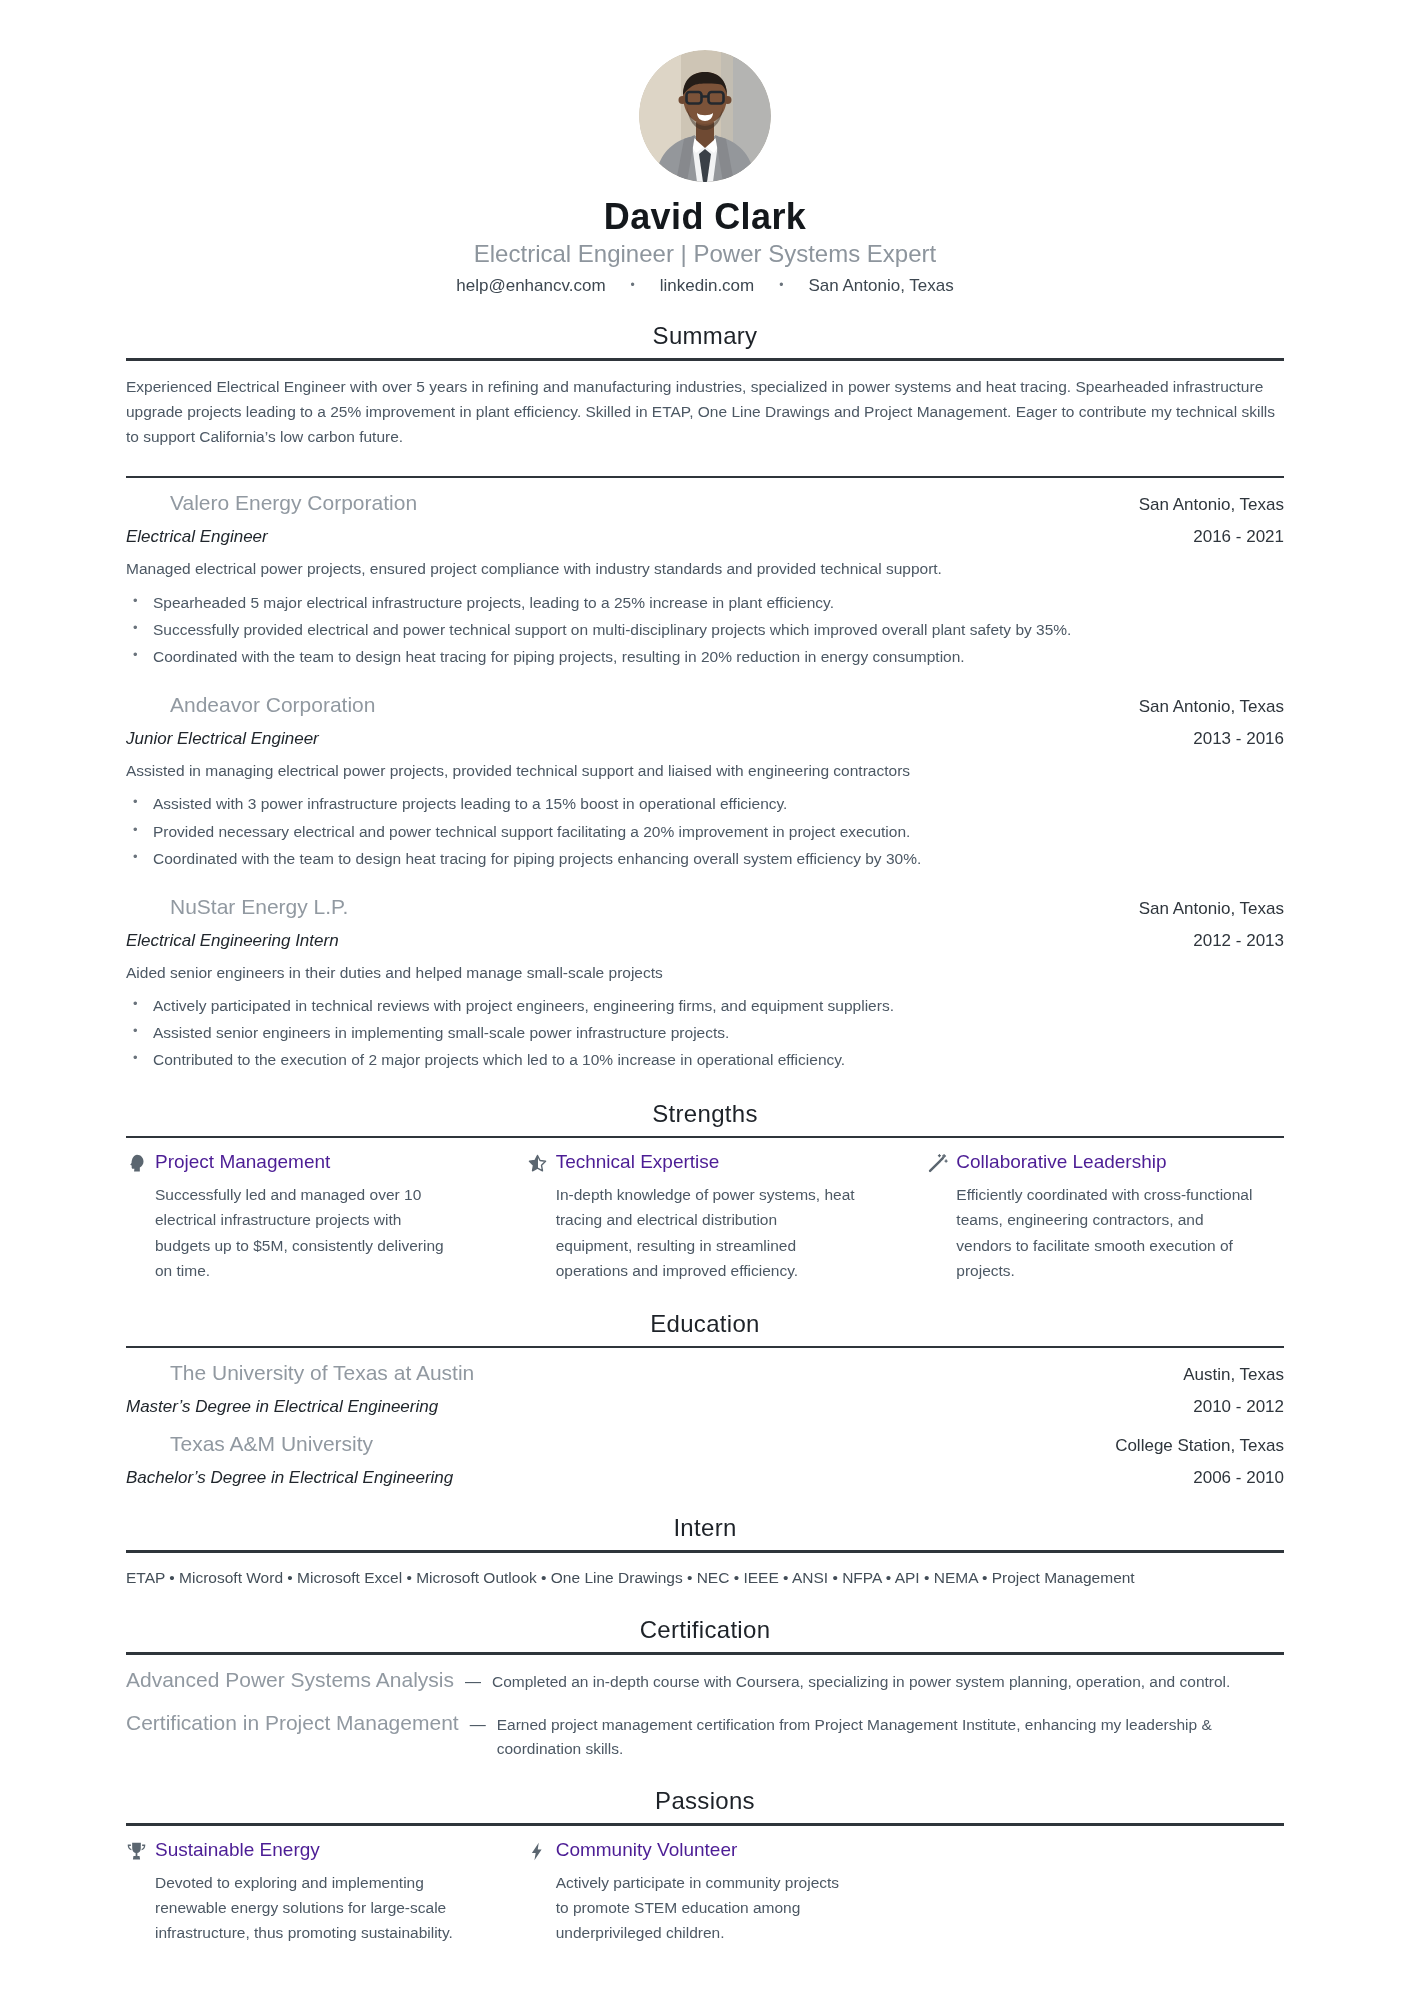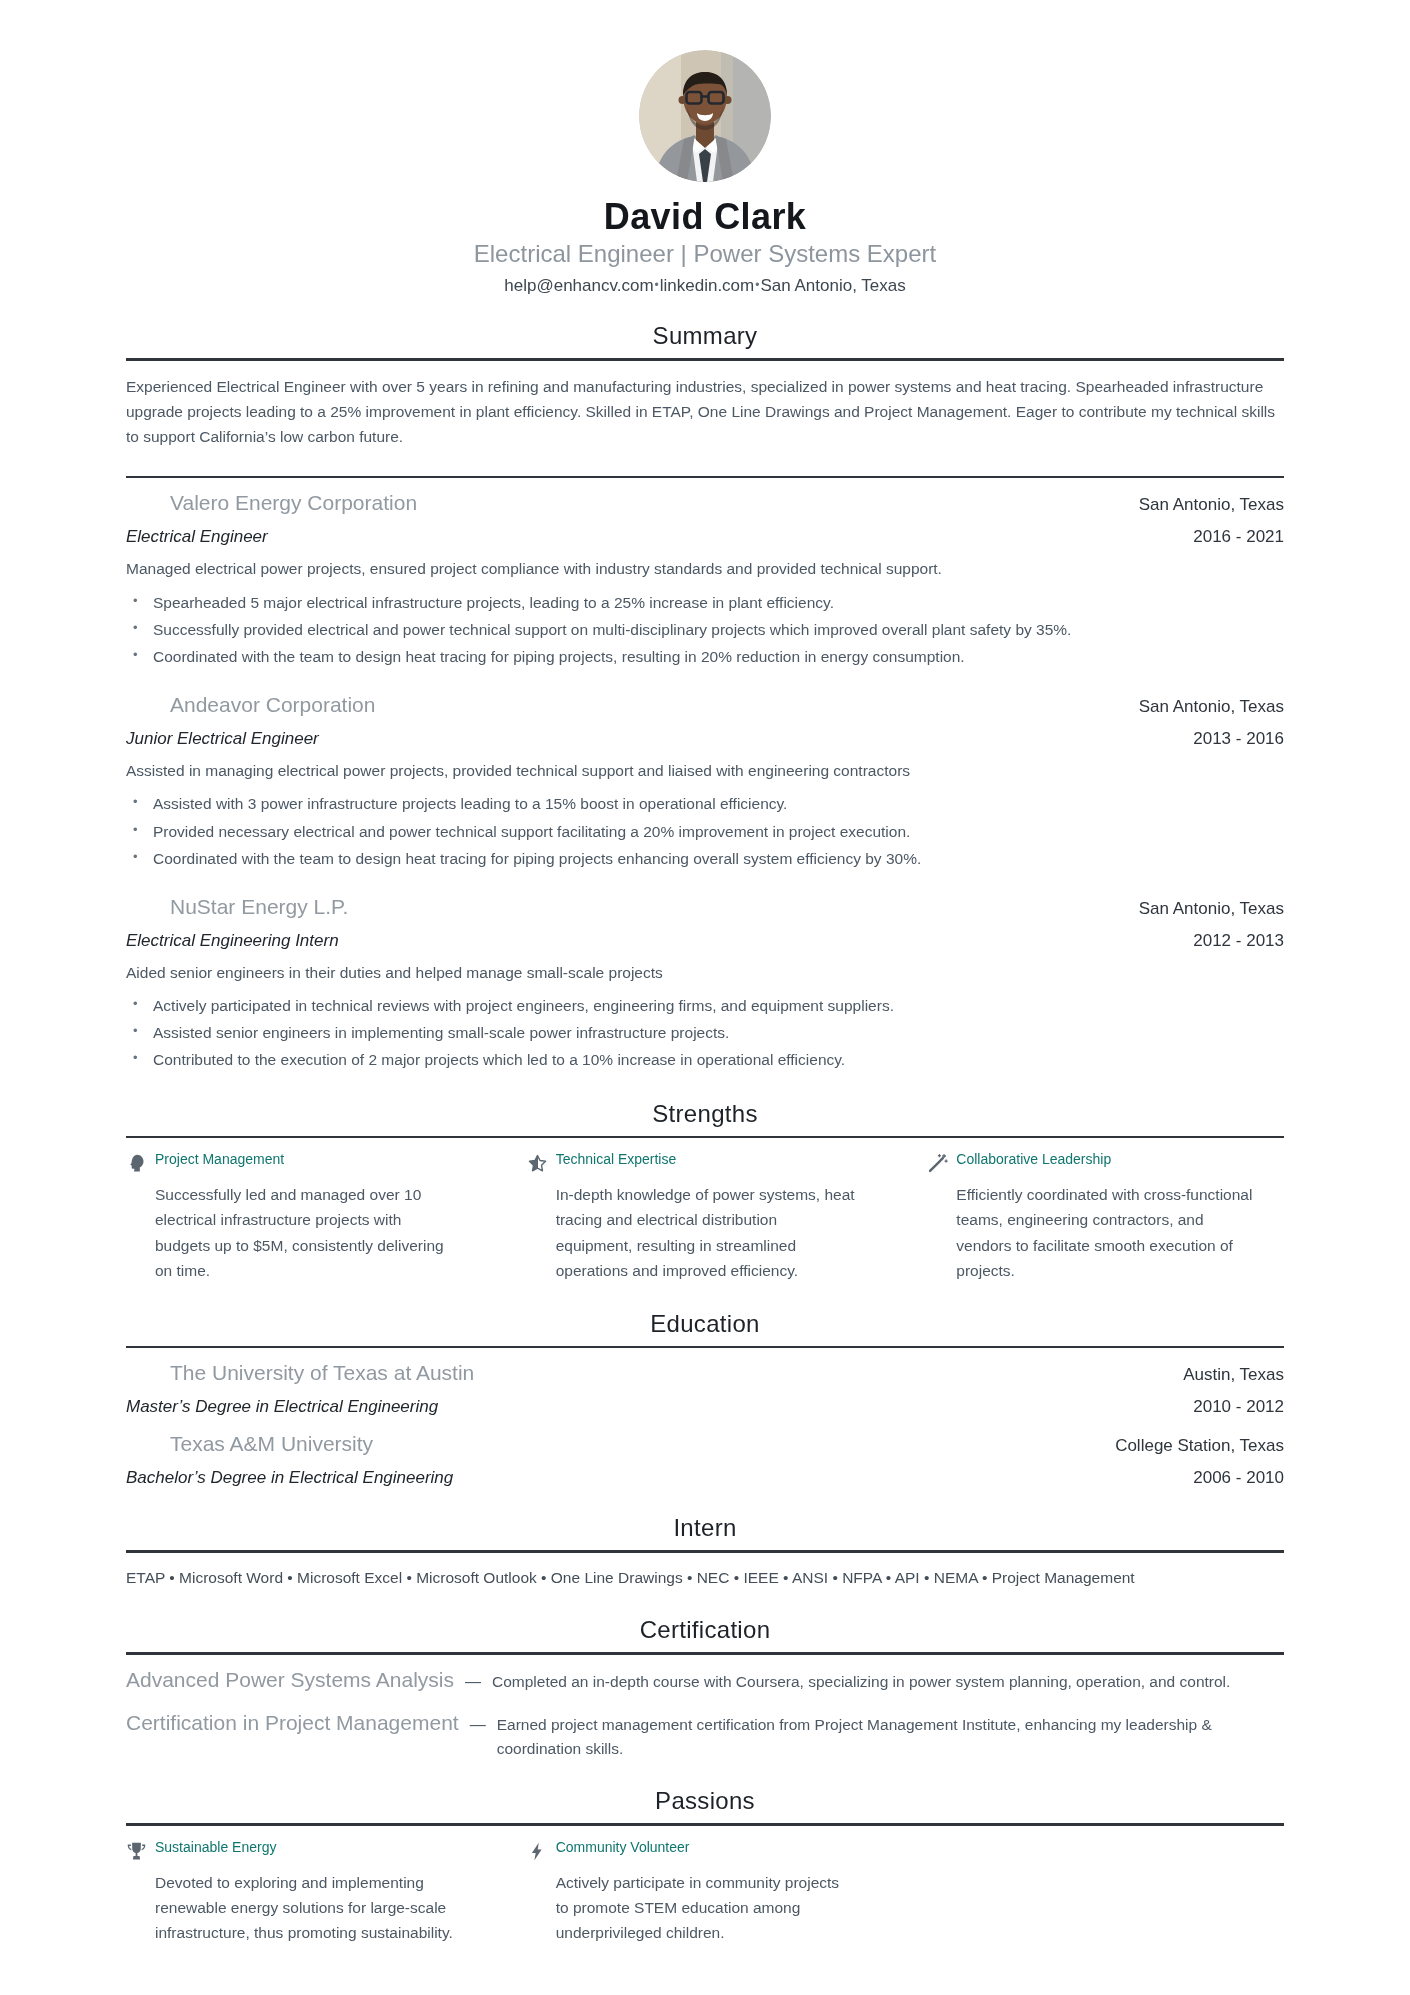--- a/index.html
+++ b/index.html
@@ -8,21 +8,21 @@
     margin:0 auto;background:#fff;overflow:hidden;
     padding:50px 55px 0 55px;
     font-family:"Liberation Sans", sans-serif;
     color:var(--body,#4c5864);
   }
   
   .header{text-align:center;}
   .photo{width:132px;height:132px;border-radius:50%;overflow:hidden;margin:0 auto;display:block;}
   .name{font-size:36px;font-weight:700;color:#14181c;margin:14px 0 2px;letter-spacing:.4px;}
   .cand-title{font-size:24px;color:#8d959d;margin-top:2px;}
-  .contact{font-size:17px;color:#3d4750;margin-top:8px;display:flex;justify-content:center;align-items:baseline;gap:1px;}
+  .contact{font-size:17px;color:#3d4750;margin-top:8px;display:flex;justify-content:center;align-items:baseline;gap:25px;}
   .dot{color:#6a737c;font-size:12px;position:relative;top:-2px;}
   .contact .link{cursor:pointer;}
   
   .sec{margin-top:26px;}
   .sec-h{font-size:24px;font-weight:400;text-align:center;color:var(--ink,#1d2228);margin:0 0 8px;letter-spacing:.3px;}
   .rule{height:2.5px;background:var(--rule,#2f353b);margin-bottom:13px;}
   .body{font-size:15.5px;line-height:1.64;color:var(--body,#4c5864);}
   p.body{margin:0;}
   
   .job{margin-bottom:23px;}
@@ -33,21 +33,21 @@
   .job p.body{margin-top:9px;}
   .bullets{list-style:none;margin:7px 0 0;padding:0;}
   .bullets li{position:relative;padding-left:27px;font-size:15.5px;line-height:1.75;color:var(--body,#4c5864);}
   .bullets li::before{content:"\2022";position:absolute;left:7px;top:1px;color:#6a737c;font-size:13px;}
   .edu{margin-bottom:15px;}
   
   .cols3{display:grid;grid-template-columns:repeat(3,1fr);column-gap:44px;margin-top:2px;}
   .card{display:grid;grid-template-columns:29px 1fr;align-items:start;}
   .card .icon{grid-column:1;width:21px;height:21px;margin-top:2px;color:var(--icon,#5b6670);}
   .card .icon svg{width:100%;height:100%;display:block;}
-  .card-title{grid-column:2;font-size:14px;color:#0f766e;}
+  .card-title{grid-column:2;font-size:19px;color:#4c1d95;}
   .card-text{grid-column:2;margin-top:8px;padding-right:28px;}
   
   .skills-line{font-size:15.5px;color:#434e58;margin:2px 0 0;line-height:1.6;}
   
   .cert-row{display:flex;align-items:baseline;gap:11px;margin-bottom:17px;}
   .cert-name{font-size:21px;color:var(--muted,#9199a1);white-space:nowrap;flex:none;}
   .cert-dash{color:#4c5864;flex:none;font-size:16px;}
   .cert-text{font-size:15.5px;line-height:1.55;color:var(--body,#4c5864);}
 </style>
 </head>

